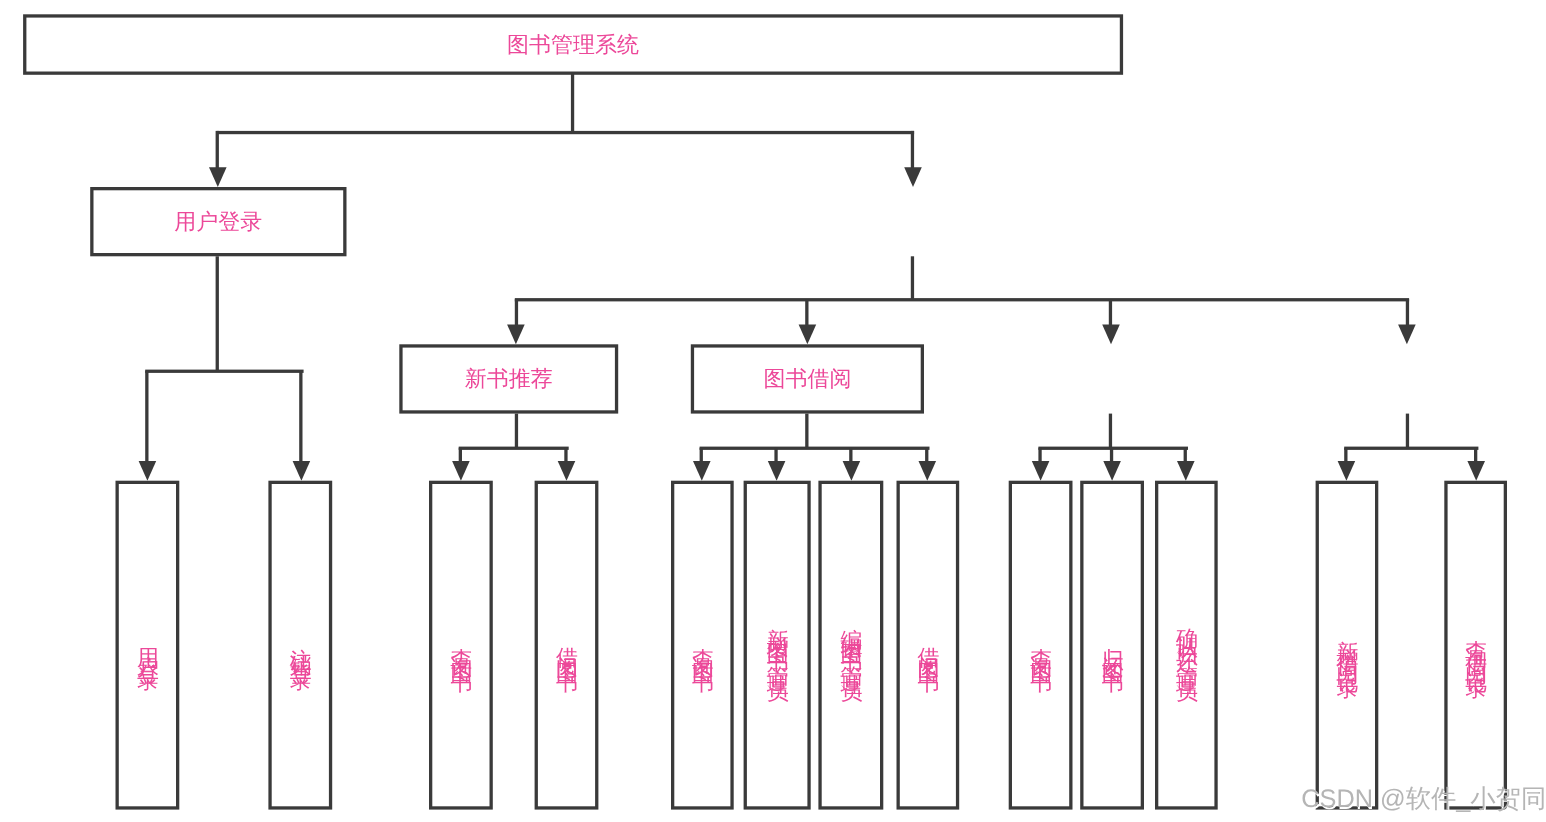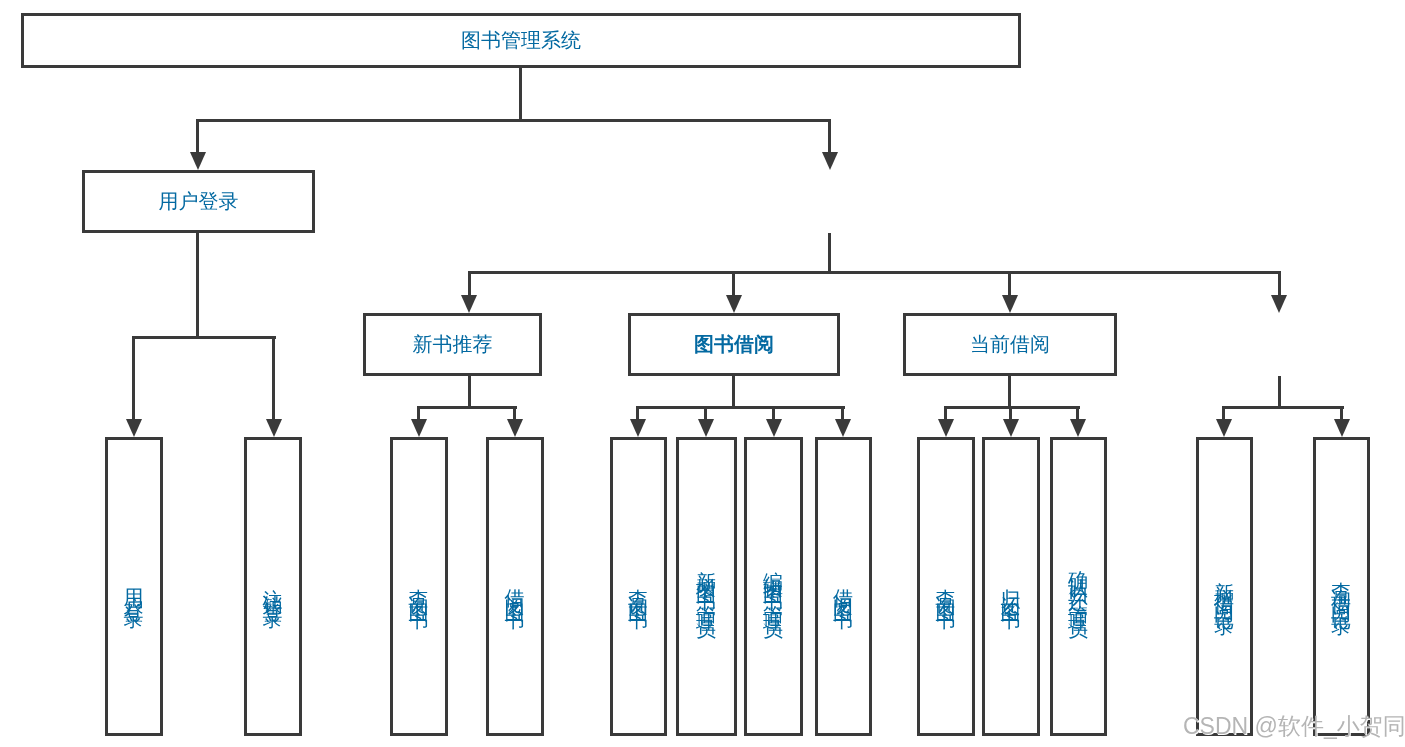--- a/index.html
+++ b/index.html
@@ -5,21 +5,21 @@
   html,body { margin:0; padding:0; }
   body { font-family:"Liberation Sans", sans-serif; }
   #canvas {
     position:relative; width:1405px; height:747px;
     background:#ffffff; overflow:hidden;
   }
   .box {
     position:absolute; background:#ffffff;
     border:3px solid #3a3a3a; box-sizing:border-box;
     display:flex; align-items:center; justify-content:center;
-    color:#0369a1;
+    color:#ec4899;
   }
   .box.h span { font-size:20px; white-space:nowrap; }
   .box.v span {
     writing-mode:vertical-rl; text-orientation:mixed;
     font-size:20px; letter-spacing:7px; line-height:1;
   }
   .vl { position:absolute; width:3px; background:#3a3a3a; }
   .hl { position:absolute; height:3px; background:#3a3a3a; }
   .ar {
     position:absolute; width:0; height:0;
@@ -63,28 +63,25 @@
   <div class="hl" style="left:468px; top:271px; width:813px;"></div>
   <div class="vl" style="left:468px; top:272px; height:25px;"></div>
   <div class="ar" style="left:461px; top:295px;"></div>
   <div class="vl" style="left:732px; top:272px; height:25px;"></div>
   <div class="ar" style="left:726px; top:295px;"></div>
   <div class="vl" style="left:1008px; top:272px; height:25px;"></div>
   <div class="ar" style="left:1002px; top:295px;"></div>
   <div class="vl" style="left:1278px; top:272px; height:25px;"></div>
   <div class="ar" style="left:1271px; top:295px;"></div>
 
-  <div class="box h" style="left:363px; top:313px; width:179px; height:63px;">
+  <div class="box h" style="left:363px; top:313px; width:199px; height:63px;">
     <span>新书推荐</span>
   </div>
-  <div class="box h" style="left:628px; top:313px; width:212px; height:63px;font-weight:bold;">
+  <div class="box h" style="left:628px; top:313px; width:212px; height:63px;">
     <span>图书借阅</span>
-  </div>
-  <div class="box h" style="left:903px; top:313px; width:214px; height:63px;">
-    <span>当前借阅</span>
   </div>
 
   <div class="vl" style="left:468px; top:376px; height:32px;"></div>
   <div class="hl" style="left:417px; top:406px; width:100px;"></div>
   <div class="vl" style="left:417px; top:407px; height:14px;"></div>
   <div class="ar" style="left:411px; top:419px;"></div>
   <div class="vl" style="left:513px; top:407px; height:14px;"></div>
   <div class="ar" style="left:507px; top:419px;"></div>
 
   <div class="vl" style="left:732px; top:376px; height:32px;"></div>

